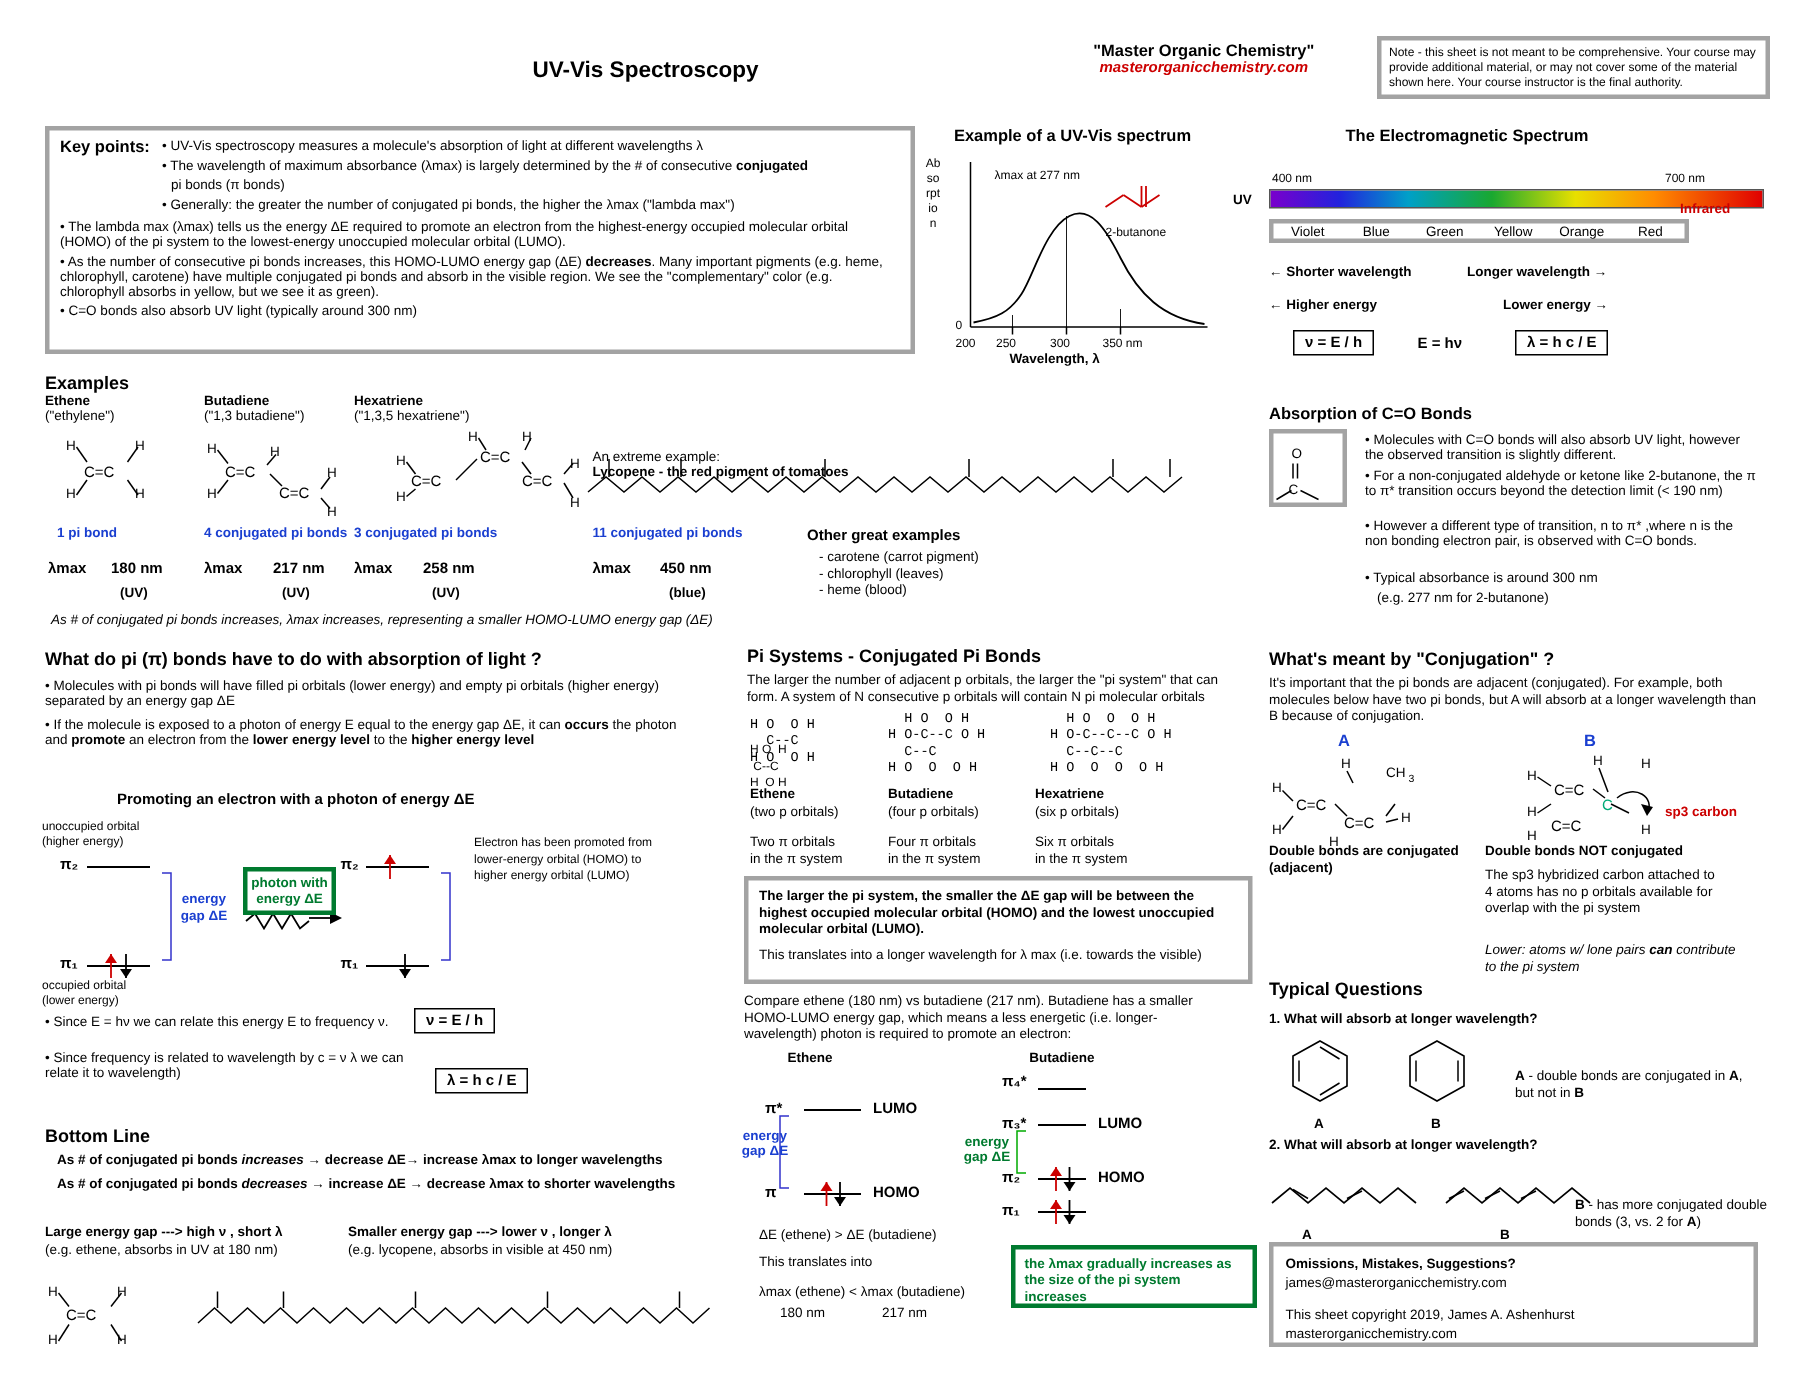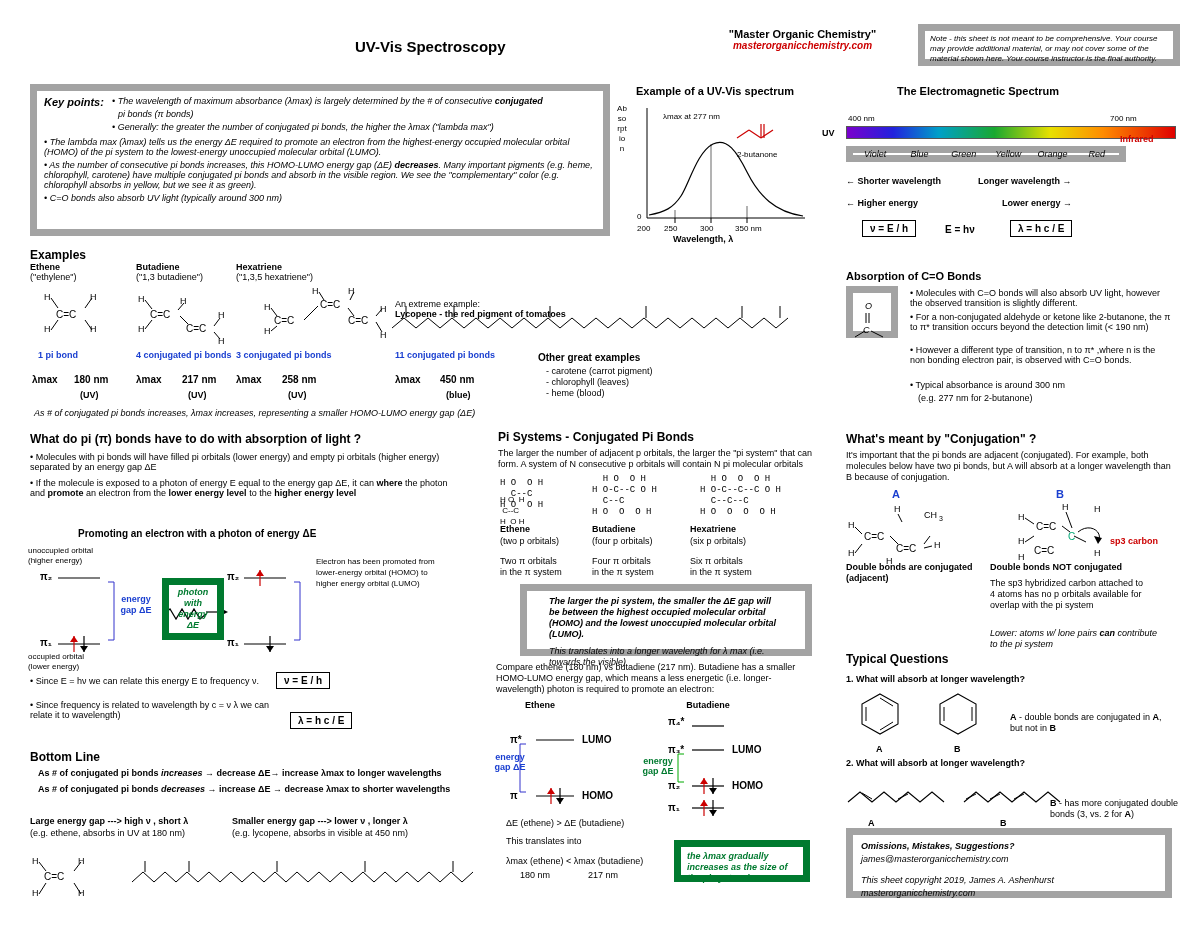--- a/index.html
+++ b/index.html
@@ -4,21 +4,21 @@
 <style>
   * { box-sizing: border-box; }
   html, body { margin:0; padding:0; }
   body {
     width:1200px; height:927px; background:#ffffff;
     font-family:"Liberation Sans", sans-serif;
     color:#000; position:relative; overflow:hidden;
     font-size:9px;
   }
   .abs { position:absolute; }
-  .bx { border:7px solid #a3a3a3;font-style:italic; }
+  .bx { border:3px solid #a3a3a3; }
   .title { font-size:15px; font-weight:bold; }
   .h2 { font-size:12px; font-weight:bold; }
   .h3 { font-size:11px; font-weight:bold; }
   .sm { font-size:8px; }
   .blue { color:#1a3fd0; }
   .red  { color:#cc0000; }
   .green{ color:#007a2f; }
   .bold { font-weight:bold; }
   .ital { font-style:italic; }
   .ctr { text-align:center; }
@@ -37,20 +37,21 @@
   <div class="h3">"Master Organic Chemistry"</div>
   <div class="red bold ital" style="font-size:10px;">masterorganicchemistry.com</div>
 </div>
 
 <div class="abs bx sm" style="left:918px; top:24px; width:262px; height:42px; padding:3px 5px; line-height:1.25;">Note - this sheet is not meant to be comprehensive. Your course may provide additional material, or may not cover some of the material shown here. Your course instructor is the final authority.</div>
 
 <div class="abs bx" style="left:30px; top:84px; width:580px; height:152px; padding:5px 7px;">
   <div style="display:flex;">
     <div class="h3" style="width:68px; flex:none;">Key points:</div>
     <div style="flex:1;">
+      <p class="lead">UV-Vis spectroscopy measures a molecule's absorption of light at different wavelengths λ</p>
       <p class="lead">
         <span>The wavelength of maximum absorbance (λmax) is largely determined by the # of consecutive </span><span class="bold">conjugated</span>
       </p>
       <p style="margin-left:6px;">pi bonds (π bonds)</p>
       <p class="lead">Generally: the greater the number of conjugated pi bonds, the higher the  λmax  ("lambda max")</p>
     </div>
   </div>
   <p class="lead" style="margin-top:2px;">The lambda max (λmax) tells us the energy ΔE required to promote an electron from the highest-energy occupied molecular orbital (HOMO) of the pi system to the lowest-energy unoccupied molecular orbital (LUMO).</p>
   <p class="lead">
     <span>As the number of consecutive pi bonds increases, this HOMO-LUMO energy gap (ΔE) </span><span class="bold">decreases</span><span>. Many important pigments (e.g. heme, chlorophyll, carotene) have multiple conjugated pi bonds and absorb in the visible region. We see the "complementary" color (e.g. chlorophyll absorbs in yellow, but we see it as green).</span>
@@ -245,21 +246,21 @@
   <p class="lead">Typical absorbance is around 300 nm</p>
   <p style="margin-left:8px;">(e.g. 277 nm for 2-butanone)</p>
 </div>
 
 <div class="abs h2" style="left:30px; top:432px;">What do pi (π) bonds have to do with absorption of light ?</div>
 <div class="abs" style="left:30px; top:452px; width:430px;">
   <p class="lead">Molecules with pi bonds will have filled pi orbitals (lower energy)  and empty pi orbitals (higher energy) separated by an energy gap ΔE</p>
 </div>
 <div class="abs" style="left:30px; top:478px; width:430px;">
   <p class="lead">
-    <span>If the molecule is exposed to a photon of energy E equal to the energy gap ΔE, it can </span><span class="bold">where</span><span> the photon and </span><span class="bold">promote</span><span> an electron from the </span><span class="bold">lower energy level</span><span> to the </span><span class="bold">higher energy level</span>
+    <span>If the molecule is exposed to a photon of energy E equal to the energy gap ΔE, it can </span><span class="bold">occurs</span><span> the photon and </span><span class="bold">promote</span><span> an electron from the </span><span class="bold">lower energy level</span><span> to the </span><span class="bold">higher energy level</span>
   </p>
 </div>
 
 <div class="abs bold" style="left:78px; top:528px; font-size:10px;">Promoting an electron with a photon of energy ΔE</div>
 
 <div class="abs" style="left:28px; top:544px; width:440px; height:130px;">
   <div class="abs sm" style="left:0px; top:2px;">unoccupied orbital</div>
   <div class="abs sm" style="left:0px; top:12px;">(higher energy)</div>
   <div class="abs sm" style="left:0px; top:108px;">occupied orbital</div>
   <div class="abs sm" style="left:0px; top:118px;">(lower energy)</div>
@@ -362,21 +363,21 @@
 <div class="abs bold" style="left:592px; top:524px;">Butadiene</div>
 <div class="abs" style="left:592px; top:536px;">(four p orbitals)</div>
 <div class="abs" style="left:592px; top:556px;">Four π orbitals</div>
 <div class="abs" style="left:592px; top:567px;">in the π system</div>
 
 <div class="abs bold" style="left:690px; top:524px;">Hexatriene</div>
 <div class="abs" style="left:690px; top:536px;">(six p orbitals)</div>
 <div class="abs" style="left:690px; top:556px;">Six π orbitals</div>
 <div class="abs" style="left:690px; top:567px;">in the π system</div>
 
-<div class="abs bx" style="left:496px; top:584px; width:292px; height:72px; padding:5px 22px;margin-left:24px;">
+<div class="abs bx" style="left:496px; top:584px; width:339px; height:72px; padding:5px 7px;">
   <div class="bold" style="line-height:11px;">The larger the pi system, the smaller the ΔE gap will be between the highest occupied molecular orbital (HOMO) and the lowest unoccupied molecular orbital (LUMO).</div>
   <div style="margin-top:6px; line-height:11px;">This translates into a longer wavelength for λ max (i.e. towards the visible)</div>
 </div>
 
 <div class="abs" style="left:496px; top:662px; width:324px; line-height:11px;">Compare ethene (180 nm) vs butadiene (217 nm). Butadiene has a smaller HOMO-LUMO energy gap, which means a less energetic (i.e. longer-wavelength) photon is required to promote an electron:</div>
 
 <div class="abs bold ctr" style="left:505px; top:700px; width:70px;">Ethene</div>
 <div class="abs bold ctr" style="left:668px; top:700px; width:80px;">Butadiene</div>
 
 <div class="abs" style="left:496px; top:712px; width:330px; height:110px;">
@@ -417,21 +418,21 @@
   <div class="abs bold" style="left:236px; top:68px; font-size:10px;">HOMO</div>
   <div class="abs bold green ctr" style="left:144px; top:44px; width:36px; font-size:9px; line-height:10px;">energy gap ΔE</div>
 </div>
 
 <div class="abs" style="left:506px; top:818px;">ΔE (ethene) &gt; ΔE (butadiene)</div>
 <div class="abs" style="left:506px; top:836px;">This translates into</div>
 <div class="abs" style="left:506px; top:856px;">λmax (ethene)  &lt; λmax (butadiene)</div>
 <div class="abs" style="left:520px; top:870px;">180 nm</div>
 <div class="abs" style="left:588px; top:870px;">217 nm</div>
 
-<div class="abs bx bold green" style="left:674px; top:830px; width:136px; height:42px; padding:4px 6px; line-height:11px; border-color:#007a2f;margin-top:10px;">the λmax gradually increases as the size of the pi system increases</div>
+<div class="abs bx bold green" style="left:674px; top:830px; width:164px; height:42px; padding:4px 6px; line-height:11px; border-color:#007a2f;">the λmax gradually increases as the size of the pi system increases</div>
 
 <div class="abs h2" style="left:846px; top:432px;">What's meant by "Conjugation" ?</div>
 <div class="abs" style="left:846px; top:450px; width:330px; line-height:11px;">It's important that the pi bonds are adjacent (conjugated). For example, both molecules below have two pi bonds, but A will absorb at a longer wavelength than B because of conjugation.</div>
 
 <div class="abs bold blue" style="left:892px; top:488px; font-size:11px;">A</div>
 <div class="abs bold blue" style="left:1056px; top:488px; font-size:11px;">B</div>
 
 <svg class="abs" width="120" height="66" style="left:846px; top:500px;">
   <text x="48" y="12" font-size="9">H</text>
   <text x="78" y="18" font-size="9">CH</text>

